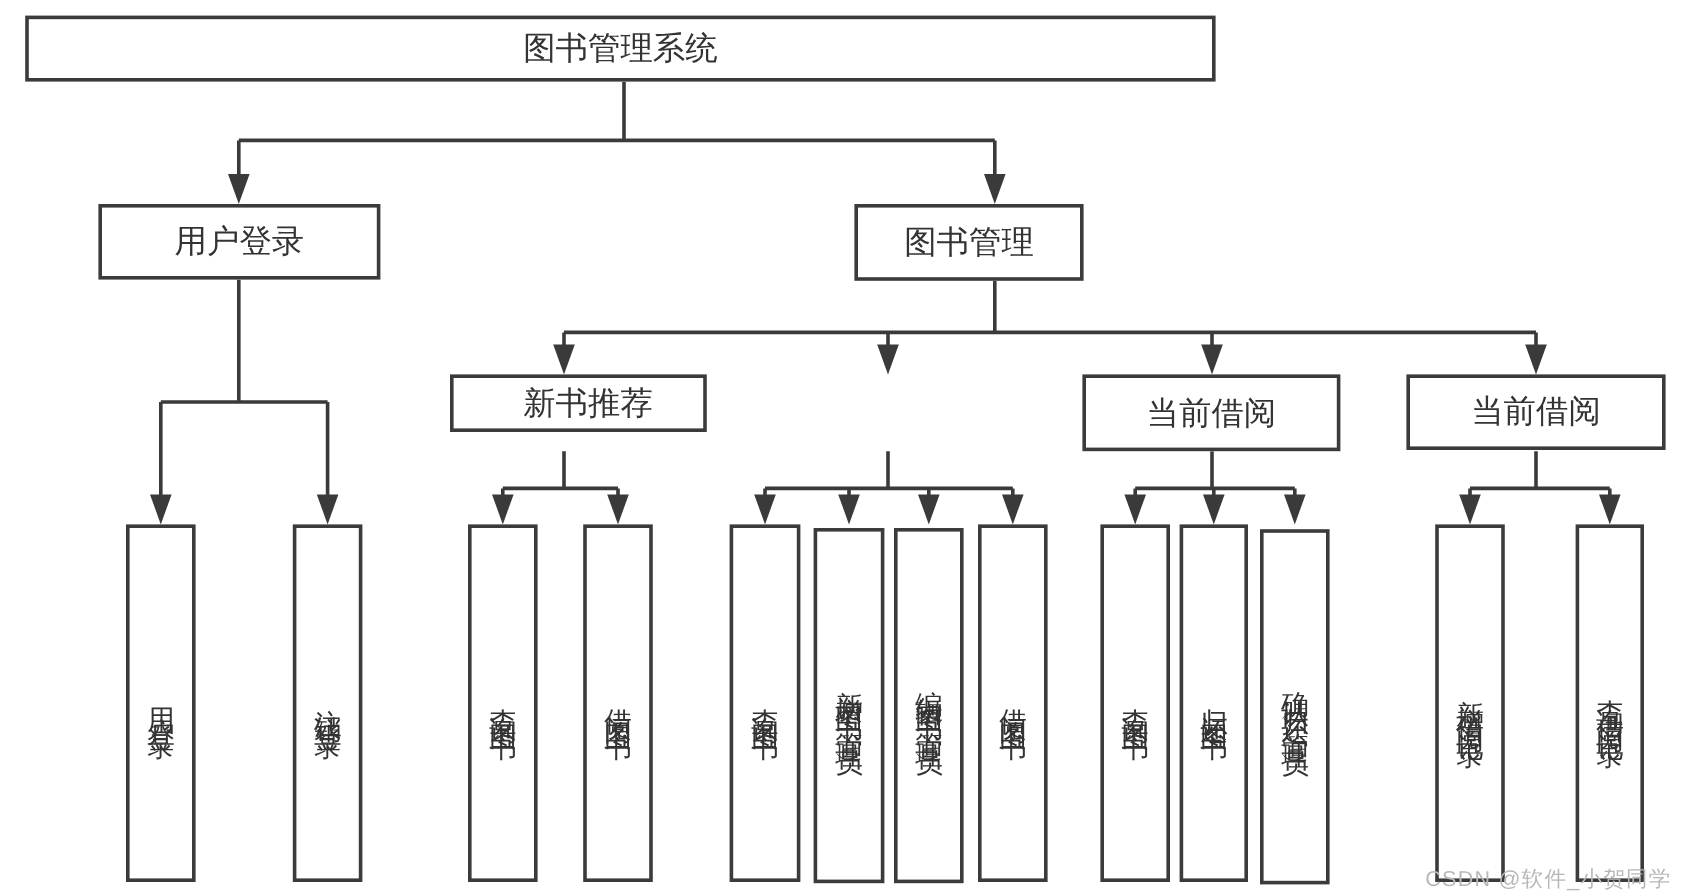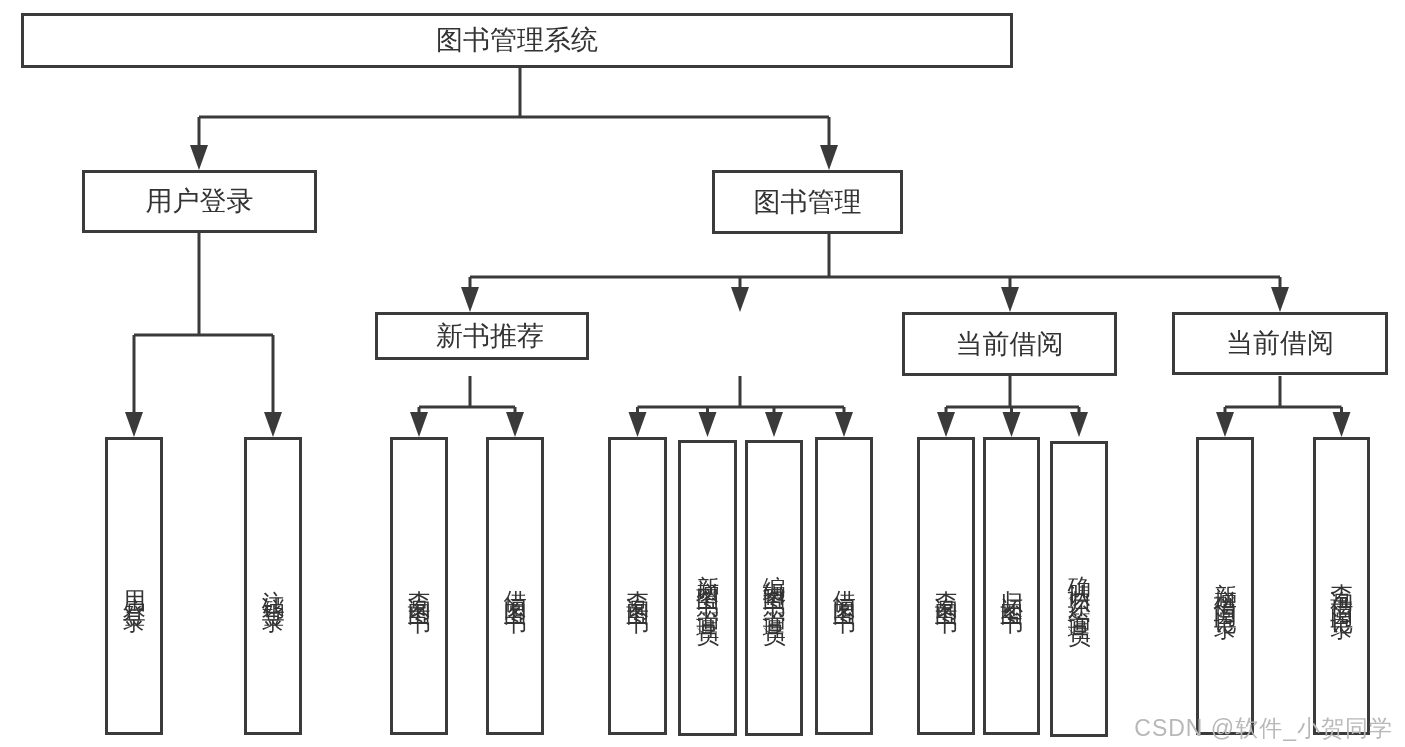--- a/index.html
+++ b/index.html
@@ -32,21 +32,21 @@
   .leaf span{
     writing-mode:vertical-rl;
     text-orientation:mixed;
     font-size:23px;
     letter-spacing:7px;
     line-height:1.1;
     white-space:nowrap;
   }
   .watermark{
     position:absolute;right:12px;bottom:3px;
-    font-size:23px;letter-spacing:1px;
+    font-size:18px;letter-spacing:1px;
     color:var(--watermark);
     z-index:5;
   }
 </style>
 </head>
 <body>
 
 <div class="stage">
 
   <svg class="connectors" viewBox="0 0 1405 747" aria-hidden="true">

